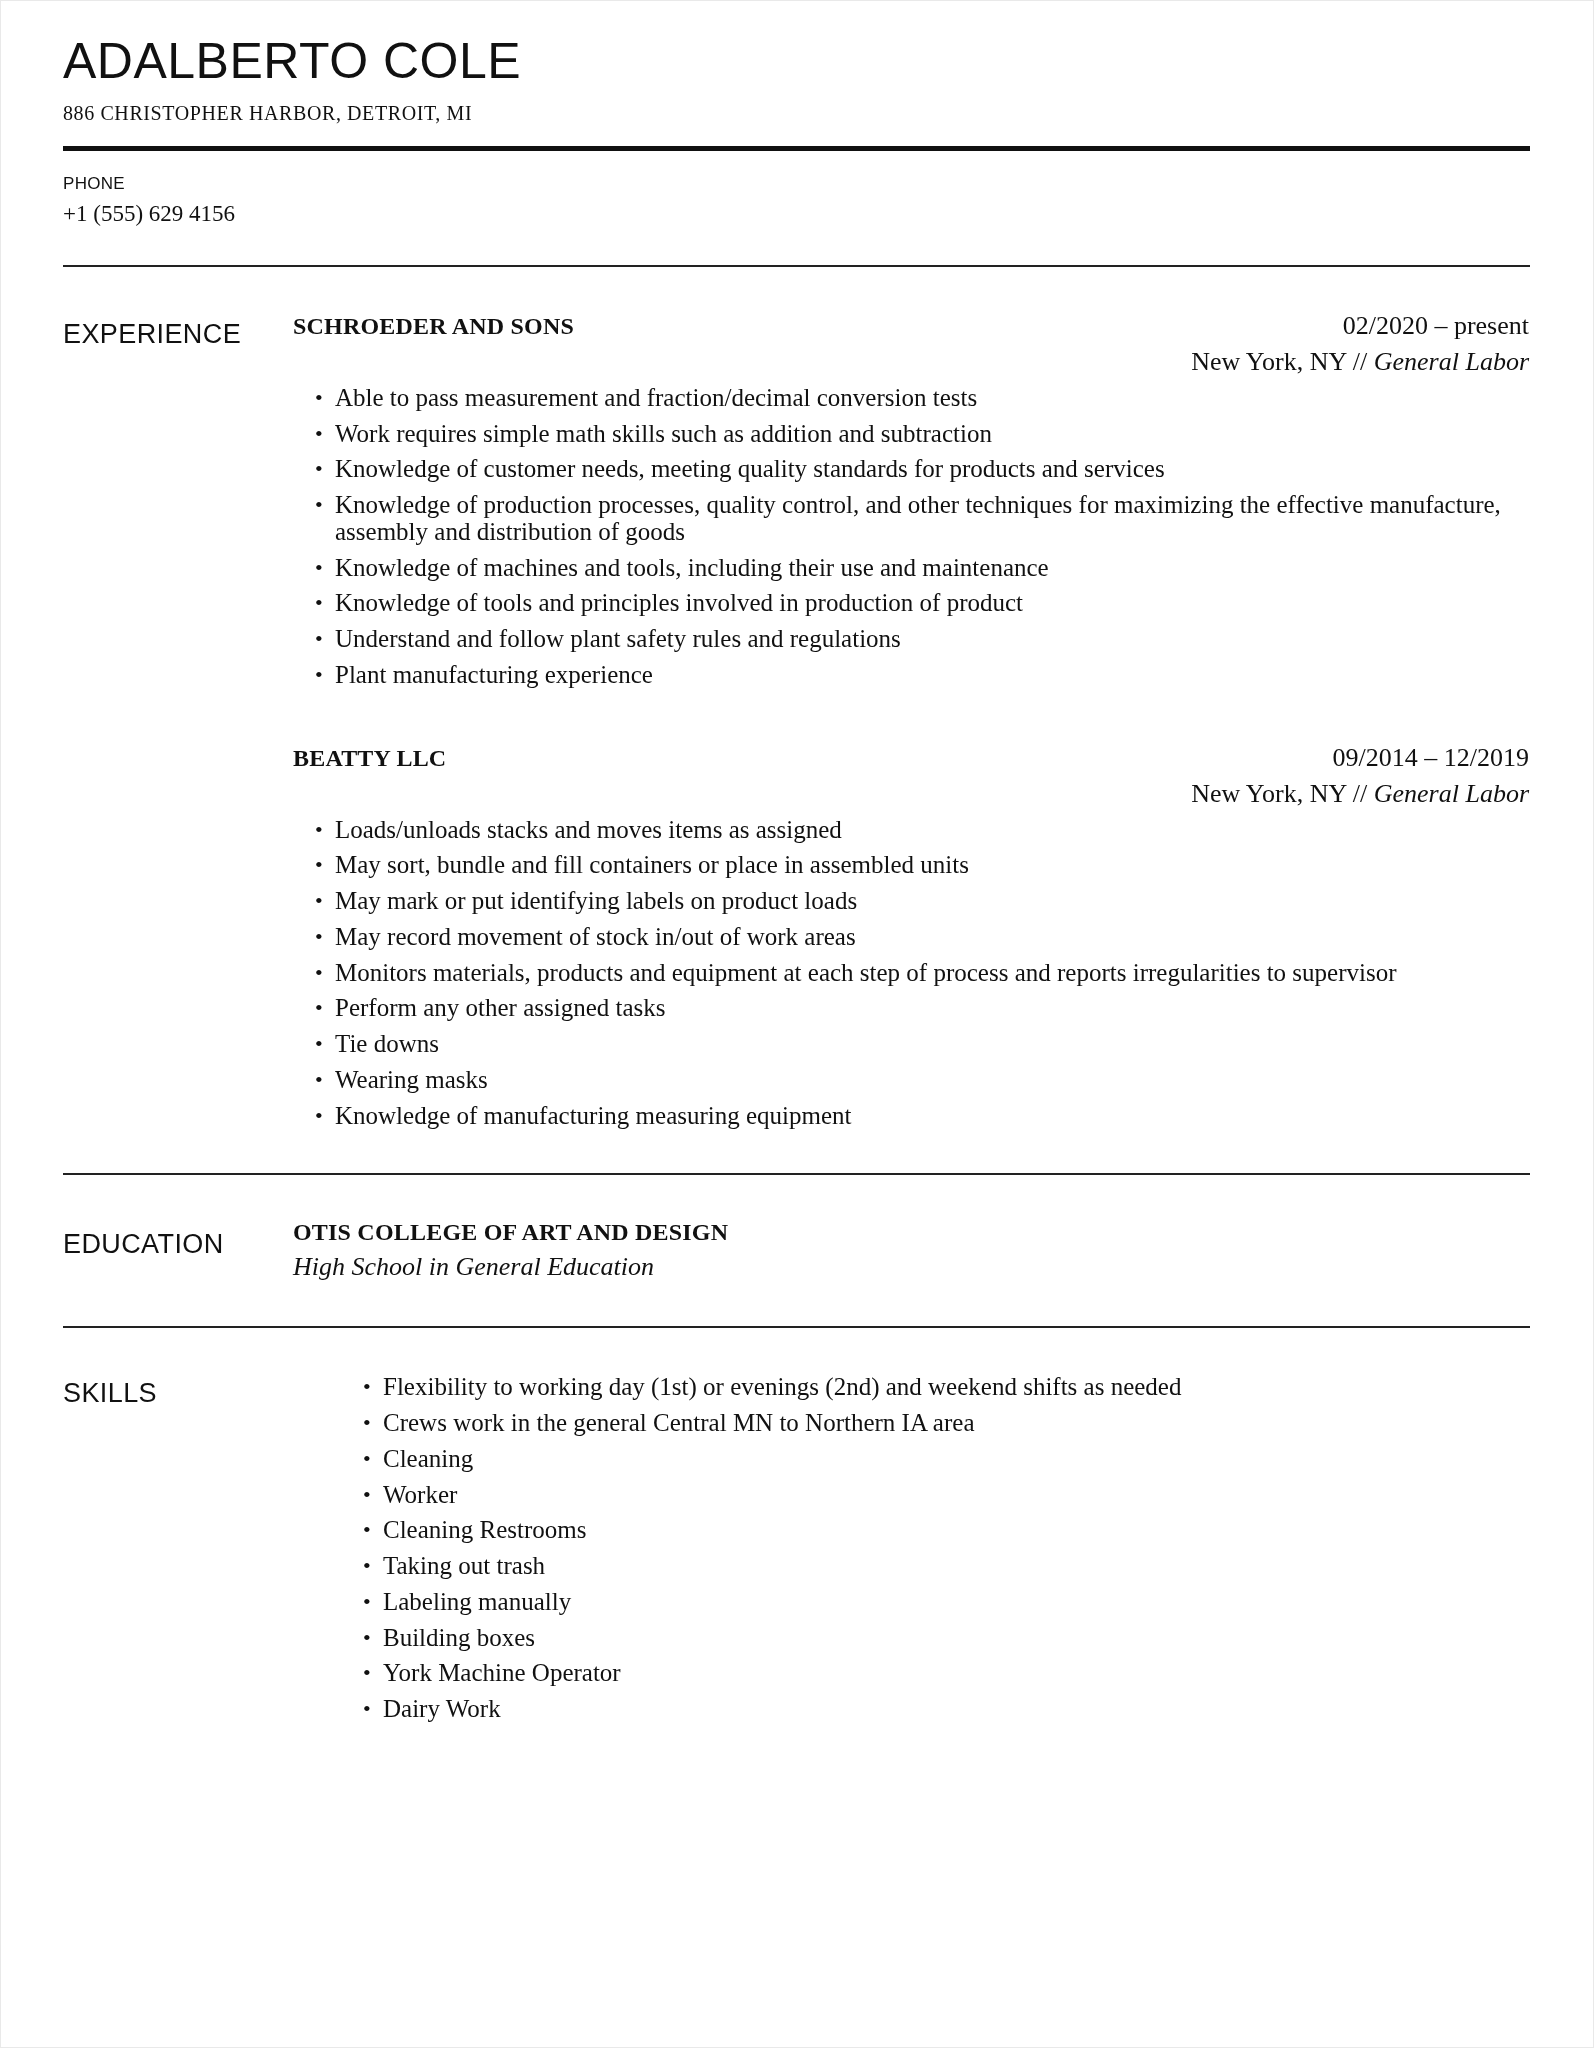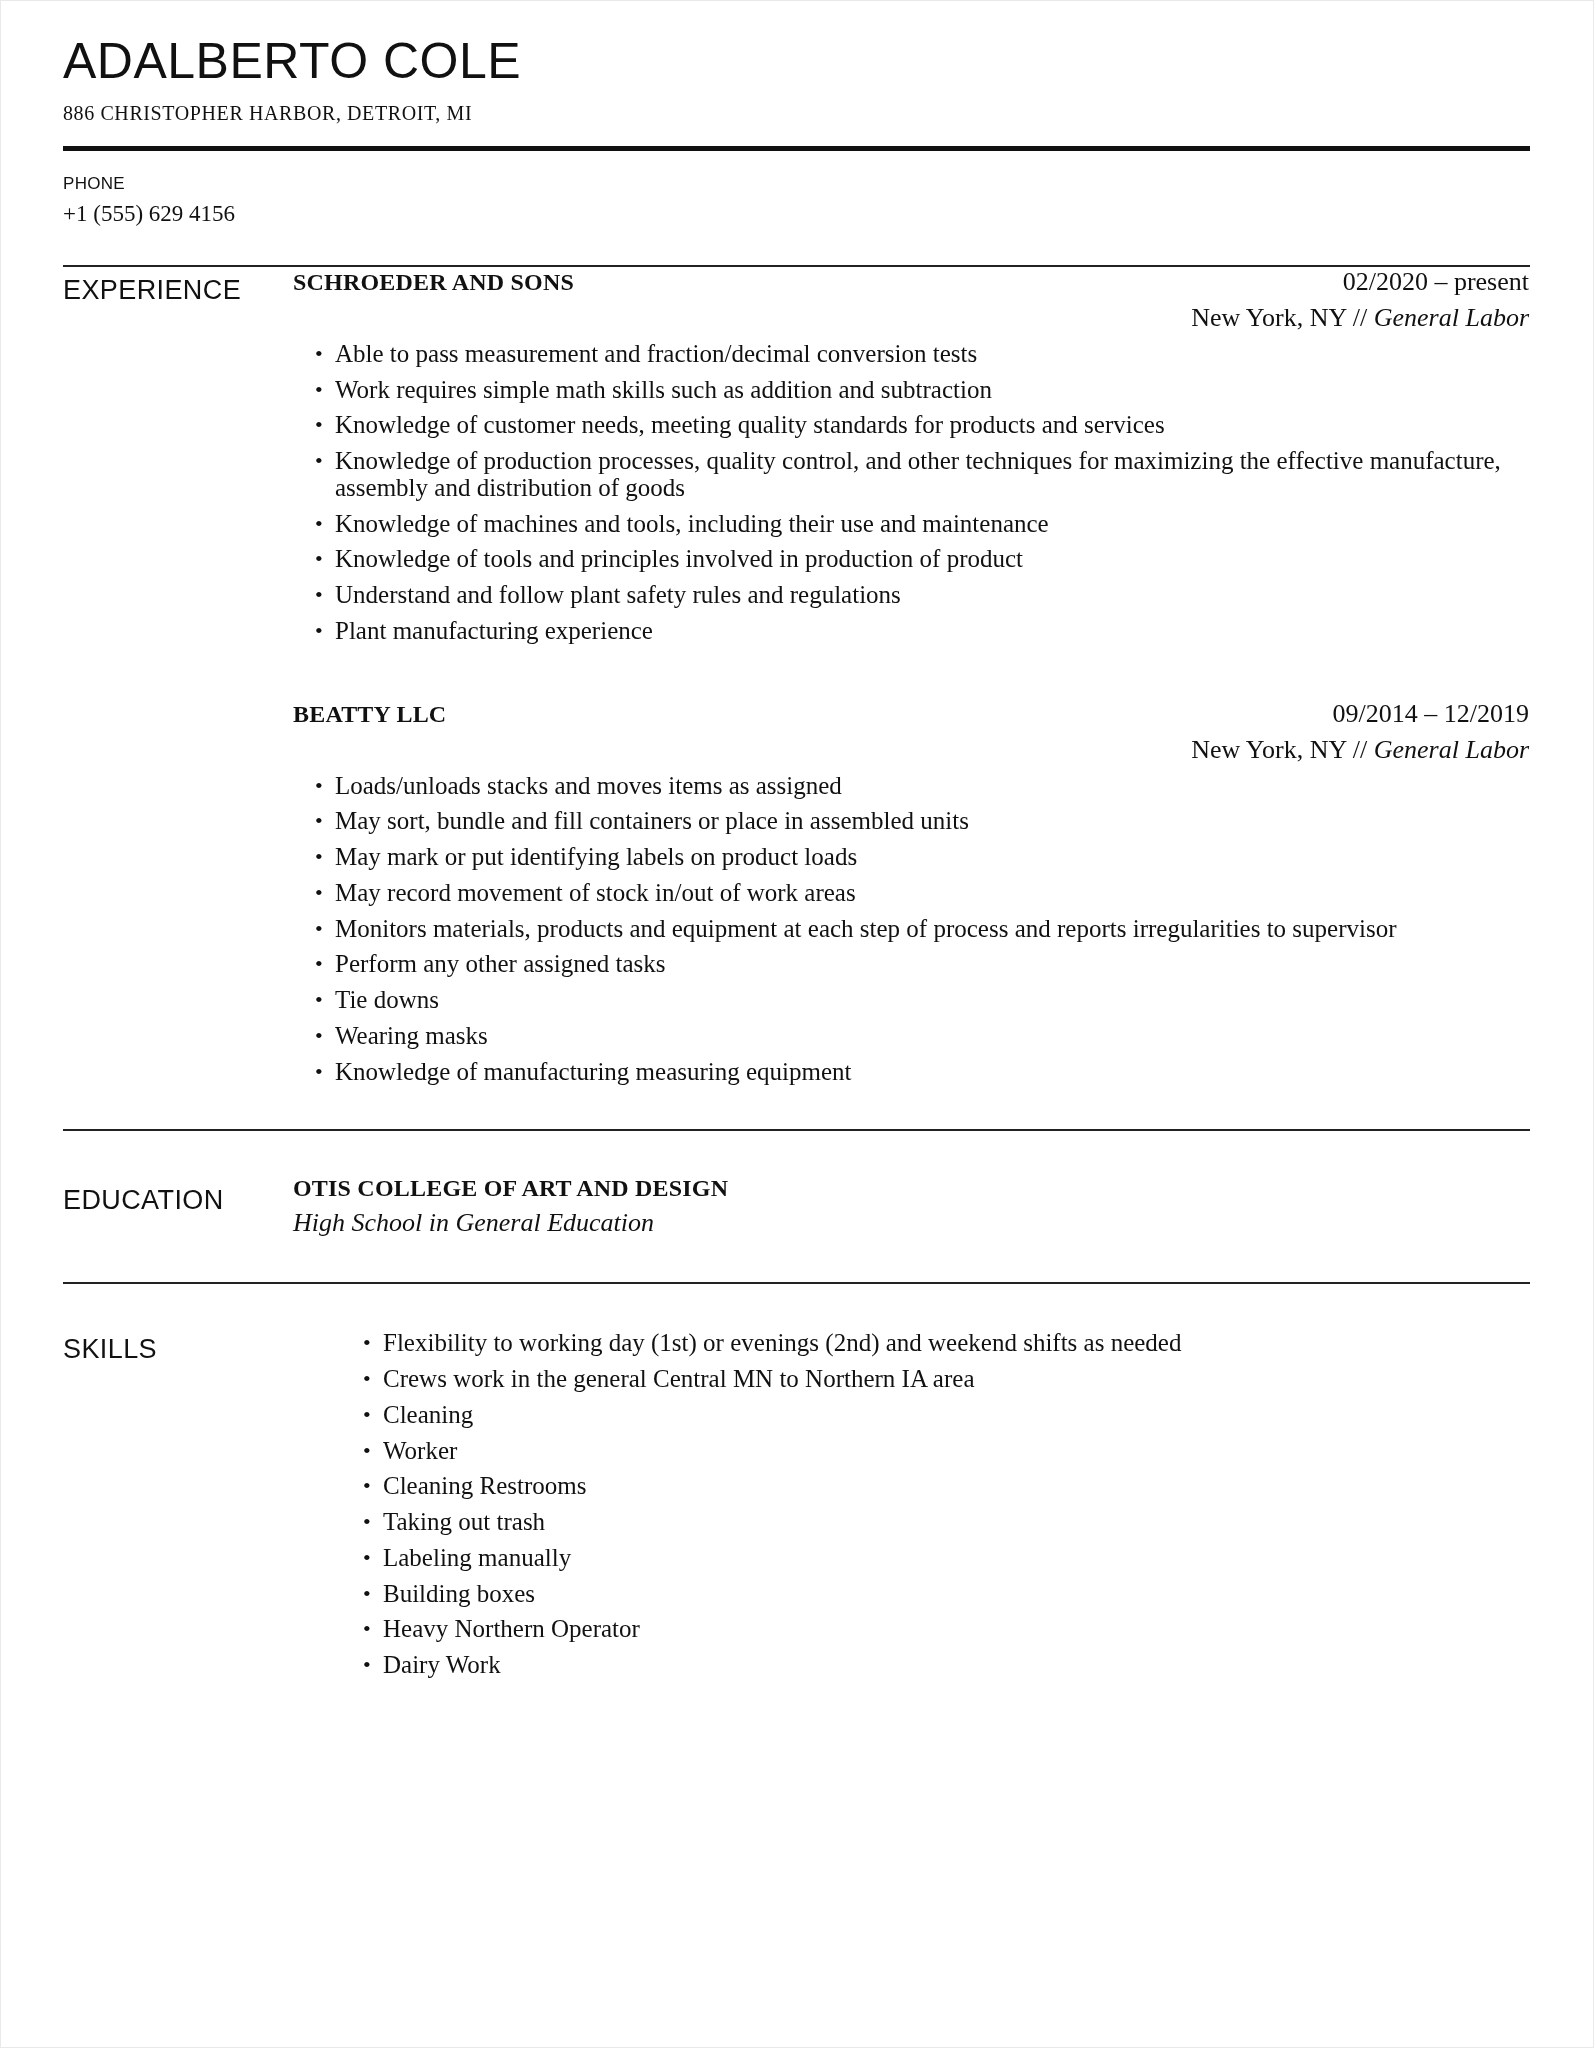--- a/index.html
+++ b/index.html
@@ -92,21 +92,21 @@
     font-size: 27px;
     letter-spacing: 0.4px;
     color: #111111;
     white-space: nowrap;
   }
   .section-body {
     flex: 1 1 auto;
     min-width: 0;
   }
 
-  .sec-experience { padding-bottom: 44px; }
+  .sec-experience { padding-top: 44px; padding-bottom: 44px; }
   .sec-education  { padding-top: 44px; padding-bottom: 44px; }
   .sec-skills     { padding-top: 46px; padding-bottom: 20px; gap: 48px; }
 
   .sec-experience .section-label { margin-top: 8px; }
   .sec-education  .section-label { margin-top: 10px; }
   .sec-skills     .section-label { margin-top: 4px; }
 
   
   .entry + .entry { margin-top: 54px; }
   .entry-head {
@@ -262,19 +262,19 @@
     <div class="section-body">
       <ul class="bullets skills-list">
         <li>Flexibility to working day (1st) or evenings (2nd) and weekend shifts as needed</li>
         <li>Crews work in the general Central MN to Northern IA area</li>
         <li>Cleaning</li>
         <li>Worker</li>
         <li>Cleaning Restrooms</li>
         <li>Taking out trash</li>
         <li>Labeling manually</li>
         <li>Building boxes</li>
-        <li>Heavy Northern Operator</li>
+        <li>York Machine Operator</li>
         <li>Dairy Work</li>
       </ul>
     </div>
   </div>
 
 </div>
 
 </body></html>

